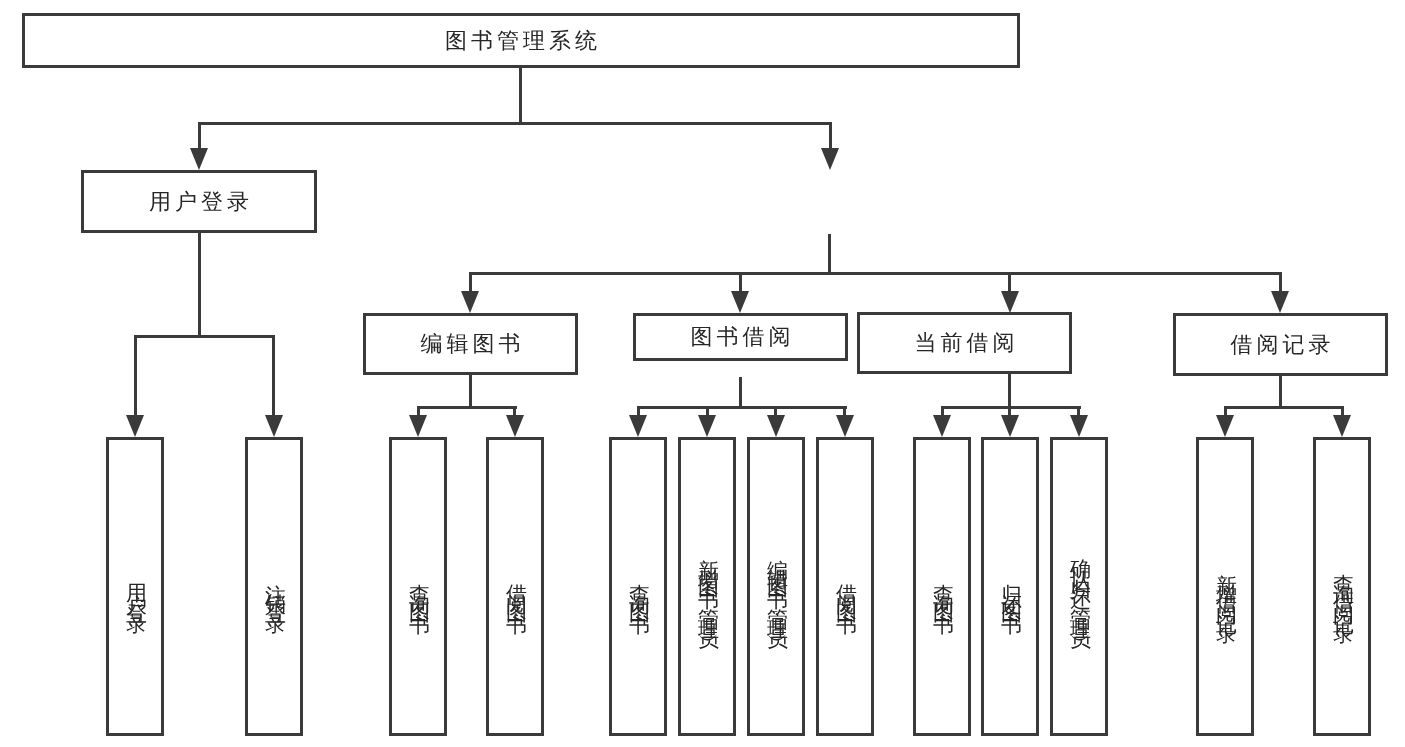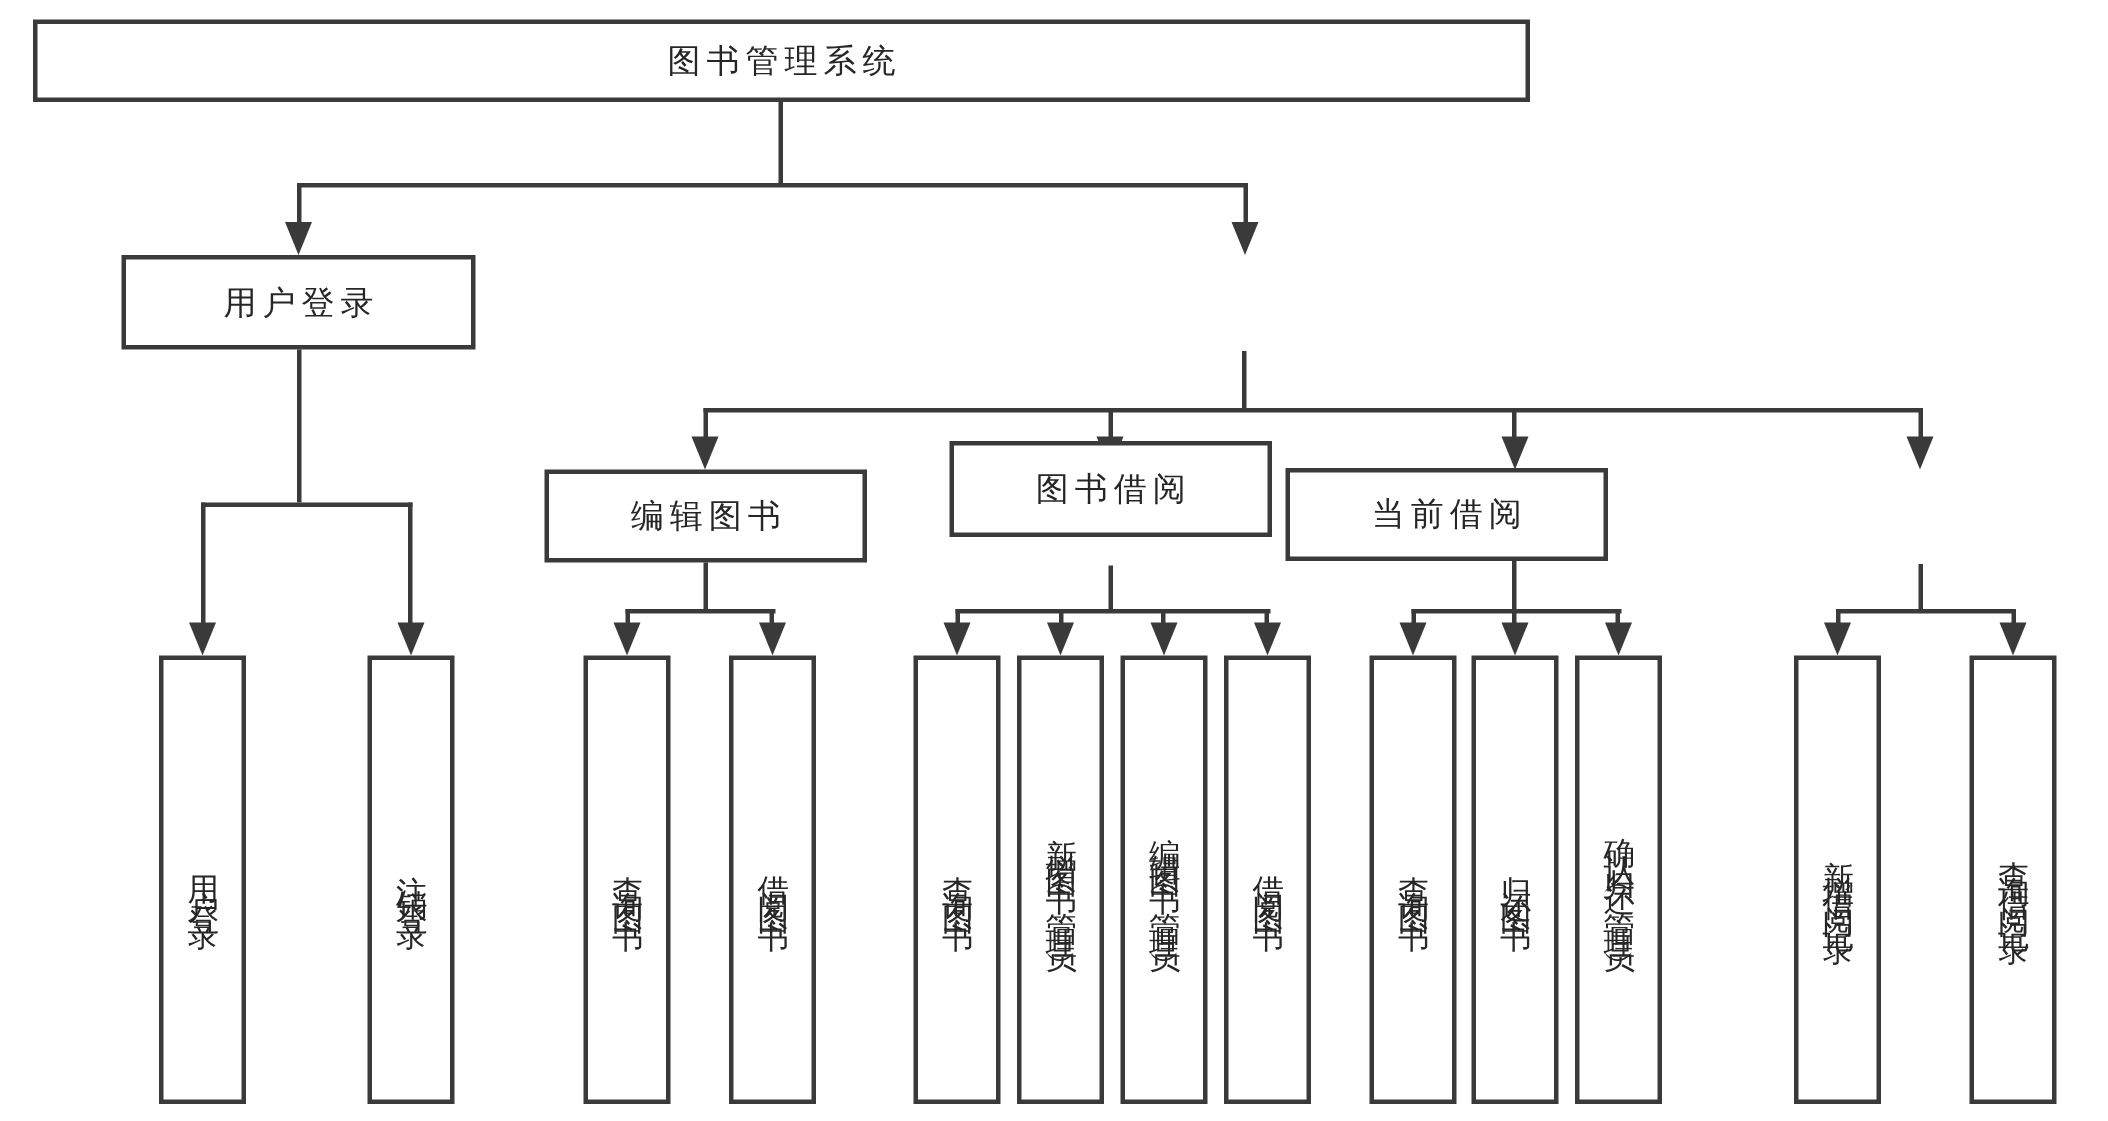--- a/index.html
+++ b/index.html
@@ -4,21 +4,21 @@
 <style>
   :root{
     --line:#3a3a3a;
     --text:#262626;
     --wm:#bcbcbc;
     --bg:#ffffff;
   }
   html,body{margin:0;padding:0;background:var(--bg);}
   .stage{
     position:relative;width:1405px;height:747px;background:var(--bg);
-    font-family:Liberation Serif, serif;overflow:hidden;
+    font-family:Liberation Mono, monospace;overflow:hidden;
   }
   
   .hl{position:absolute;height:3px;background:var(--line);}
   .vl{position:absolute;width:3px;background:var(--line);}
   .ar{position:absolute;width:0;height:0;
       border-left:9px solid transparent;border-right:9px solid transparent;
       border-top:22px solid var(--line);}
   
   .box{position:absolute;box-sizing:border-box;background:var(--bg);
        border:3px solid var(--line);display:flex;align-items:center;justify-content:center;
@@ -57,22 +57,23 @@
   <i class="vl" style="left:469px;top:272px;height:21px;"></i>
   <i class="ar" style="left:461px;top:291px;"></i>
   <i class="vl" style="left:739px;top:272px;height:21px;"></i>
   <i class="ar" style="left:731px;top:291px;"></i>
   <i class="vl" style="left:1008px;top:272px;height:21px;"></i>
   <i class="ar" style="left:1001px;top:291px;"></i>
   <i class="vl" style="left:1279px;top:272px;height:21px;"></i>
   <i class="ar" style="left:1271px;top:291px;"></i>
 
   <div class="box hbox" style="left:363px;top:313px;width:215px;height:62px;">编辑图书</div>
-  <div class="box hbox" style="left:633px;top:294px;width:215px;height:64px;">图书借阅</div>
+  <div class="box hbox" style="left:633px;top:313px;width:215px;height:48px;">图书借阅</div>
   <div class="box hbox" style="left:857px;top:312px;width:215px;height:62px;">当前借阅</div>
+  <div class="box hbox" style="left:1173px;top:313px;width:215px;height:63px;">借阅记录</div>
 
   <i class="vl" style="left:469px;top:375px;height:31px;"></i>
   <i class="hl" style="left:417px;top:406px;width:100px;"></i>
   <i class="vl" style="left:417px;top:406px;height:12px;"></i>
   <i class="ar" style="left:409px;top:415px;"></i>
   <i class="vl" style="left:513px;top:406px;height:12px;"></i>
   <i class="ar" style="left:506px;top:415px;"></i>
 
   <i class="vl" style="left:739px;top:377px;height:29px;"></i>
   <i class="hl" style="left:637px;top:406px;width:210px;"></i>

